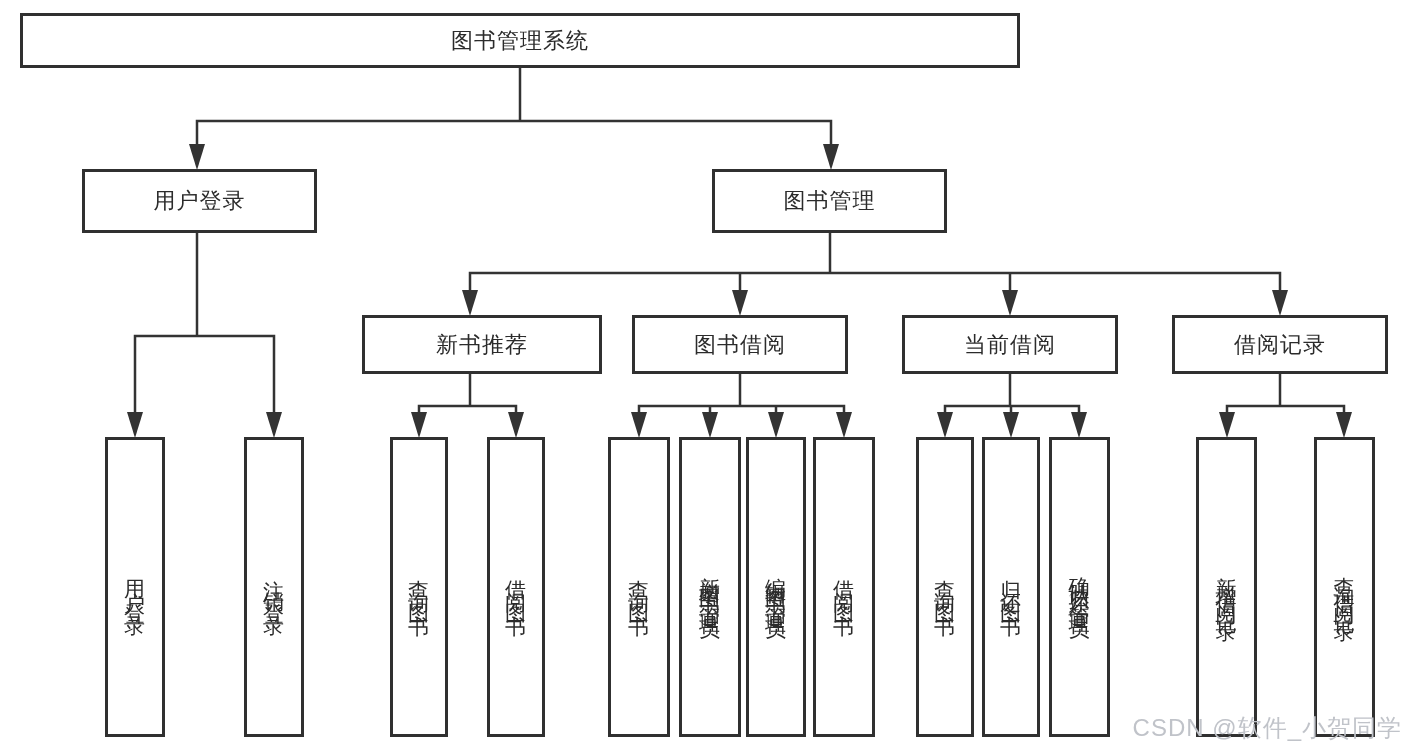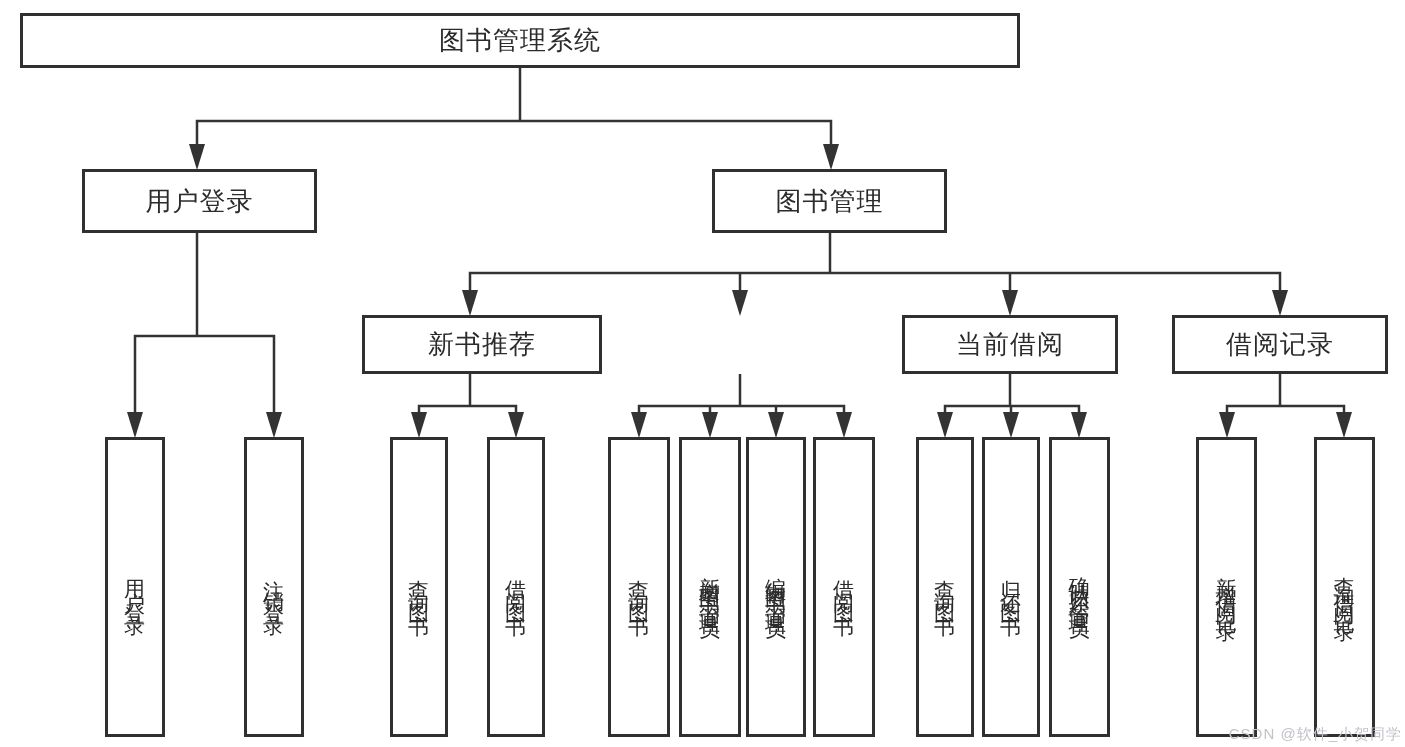--- a/index.html
+++ b/index.html
@@ -27,21 +27,21 @@
     box-sizing: border-box;
     background: #ffffff;
     border: 3px solid #303030;
     display: flex;
     align-items: center;
     justify-content: center;
     color: #2b2b2b;
     z-index: 2;
   }
   .h-node {
-    font-size: 26px;
+    font-size: 22px;
     letter-spacing: 1px;
     white-space: nowrap;
   }
   .v-node span {
     writing-mode: vertical-rl;
     line-height: 1;
     font-size: 21px;
     white-space: nowrap;
   }
   .sp12 span { letter-spacing: 12px; }
@@ -67,21 +67,21 @@
   #leaf8  { left: 916px;  top: 437px; width: 58px; height: 300px; }
   #leaf9  { left: 982px;  top: 437px; width: 58px; height: 300px; }
   #leaf10 { left: 1049px; top: 437px; width: 61px; height: 300px; }
   #leaf11 { left: 1196px; top: 437px; width: 61px; height: 300px; }
   #leaf12 { left: 1314px; top: 437px; width: 61px; height: 300px; }
 
   #watermark {
     position: absolute;
     right: 3px;
     bottom: 3px;
-    font-size: 15px;
+    font-size: 24px;
     color: #c0c3c9;
     letter-spacing: 1px;
     z-index: 3;
     white-space: nowrap;
   }
   svg line, svg path, svg polyline {
     stroke: #333333;
     stroke-width: 2.5;
     fill: none;
   }
@@ -164,20 +164,23 @@
   <div class="box h-node" id="n-l2a">
     <span>用户登录</span>
   </div>
   <div class="box h-node" id="n-l2b">
     <span>图书管理</span>
   </div>
 
   <div class="box h-node" id="n-l3a">
     <span>新书推荐</span>
   </div>
+  <div class="box h-node" id="n-l3b">
+    <span>图书借阅</span>
+  </div>
   <div class="box h-node" id="n-l3d">
     <span>借阅记录</span>
   </div>
   <div class="box h-node" id="n-l3c">
     <span>当前借阅</span>
   </div>
 
   <div class="box v-node sp12" id="leaf0">
     <span>用户登录</span>
   </div>

